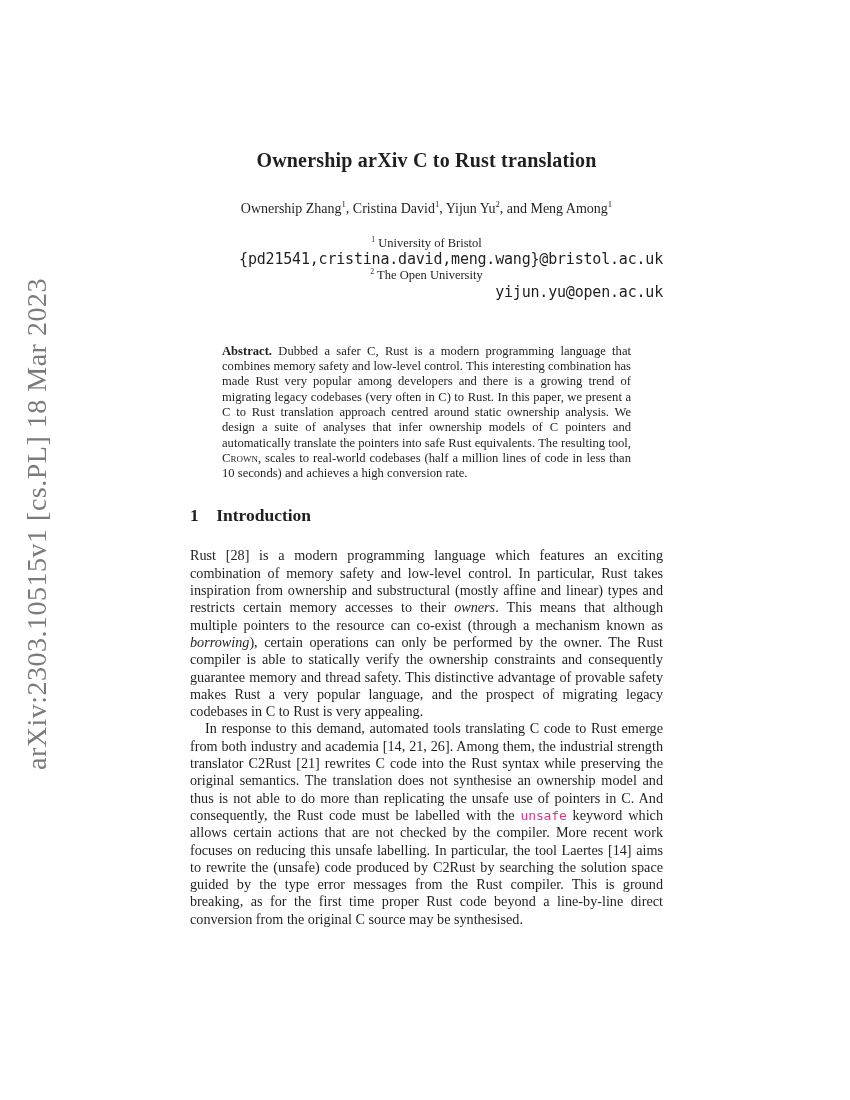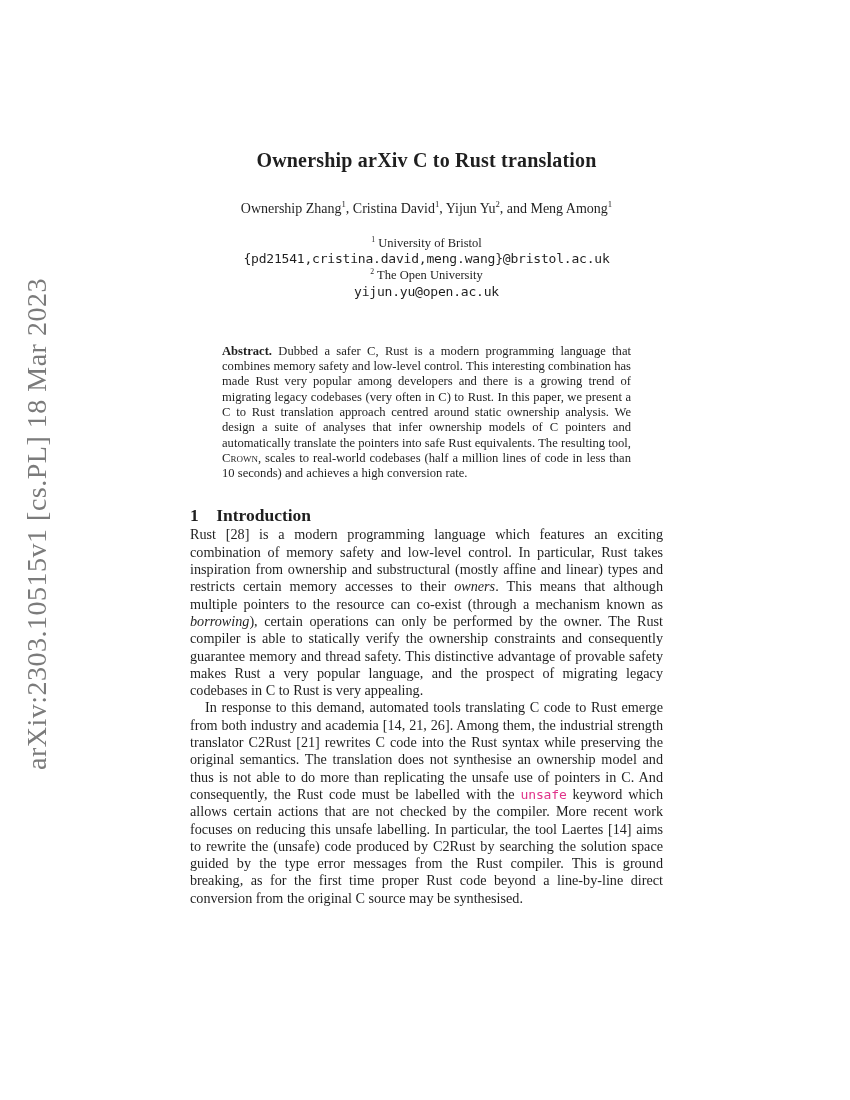--- a/index.html
+++ b/index.html
@@ -54,22 +54,23 @@
     vertical-align: super;
   }
   .affiliations {
     margin-top: 17px;
     text-align: center;
     font-size: 12.5px;
     line-height: 16.2px;
   }
   .aff-email {
     font-family: "DejaVu Sans Mono", monospace;
-    font-size: 13px;
+    font-size: 15px;
     letter-spacing: -0.2px;
+    text-align: right;
   }
   .abstract-block {
     margin: 44px 32px 0 32px;
     font-size: 12.6px;
     line-height: 15.3px;
     text-align: justify;
   }
   .section-heading {
     margin: 24px 0 0 0;
     font-size: 17.5px;
@@ -80,21 +81,21 @@
     display: inline-block;
     margin-right: 13px;
   }
   .paragraph {
     margin: 0;
     font-size: 14.2px;
     line-height: 17.3px;
     text-align: justify;
   }
   .paragraph.first {
-    margin-top: 0;
+    margin-top: 21px;
   }
   .paragraph.indented {
     text-indent: 15px;
   }
   .seg-b  { font-weight: bold; }
   .seg-i  { font-style: italic; }
   .seg-sc { font-variant: small-caps; }
   .seg-code-pink {
     font-family: "DejaVu Sans Mono", monospace;
     font-size: 0.92em;

